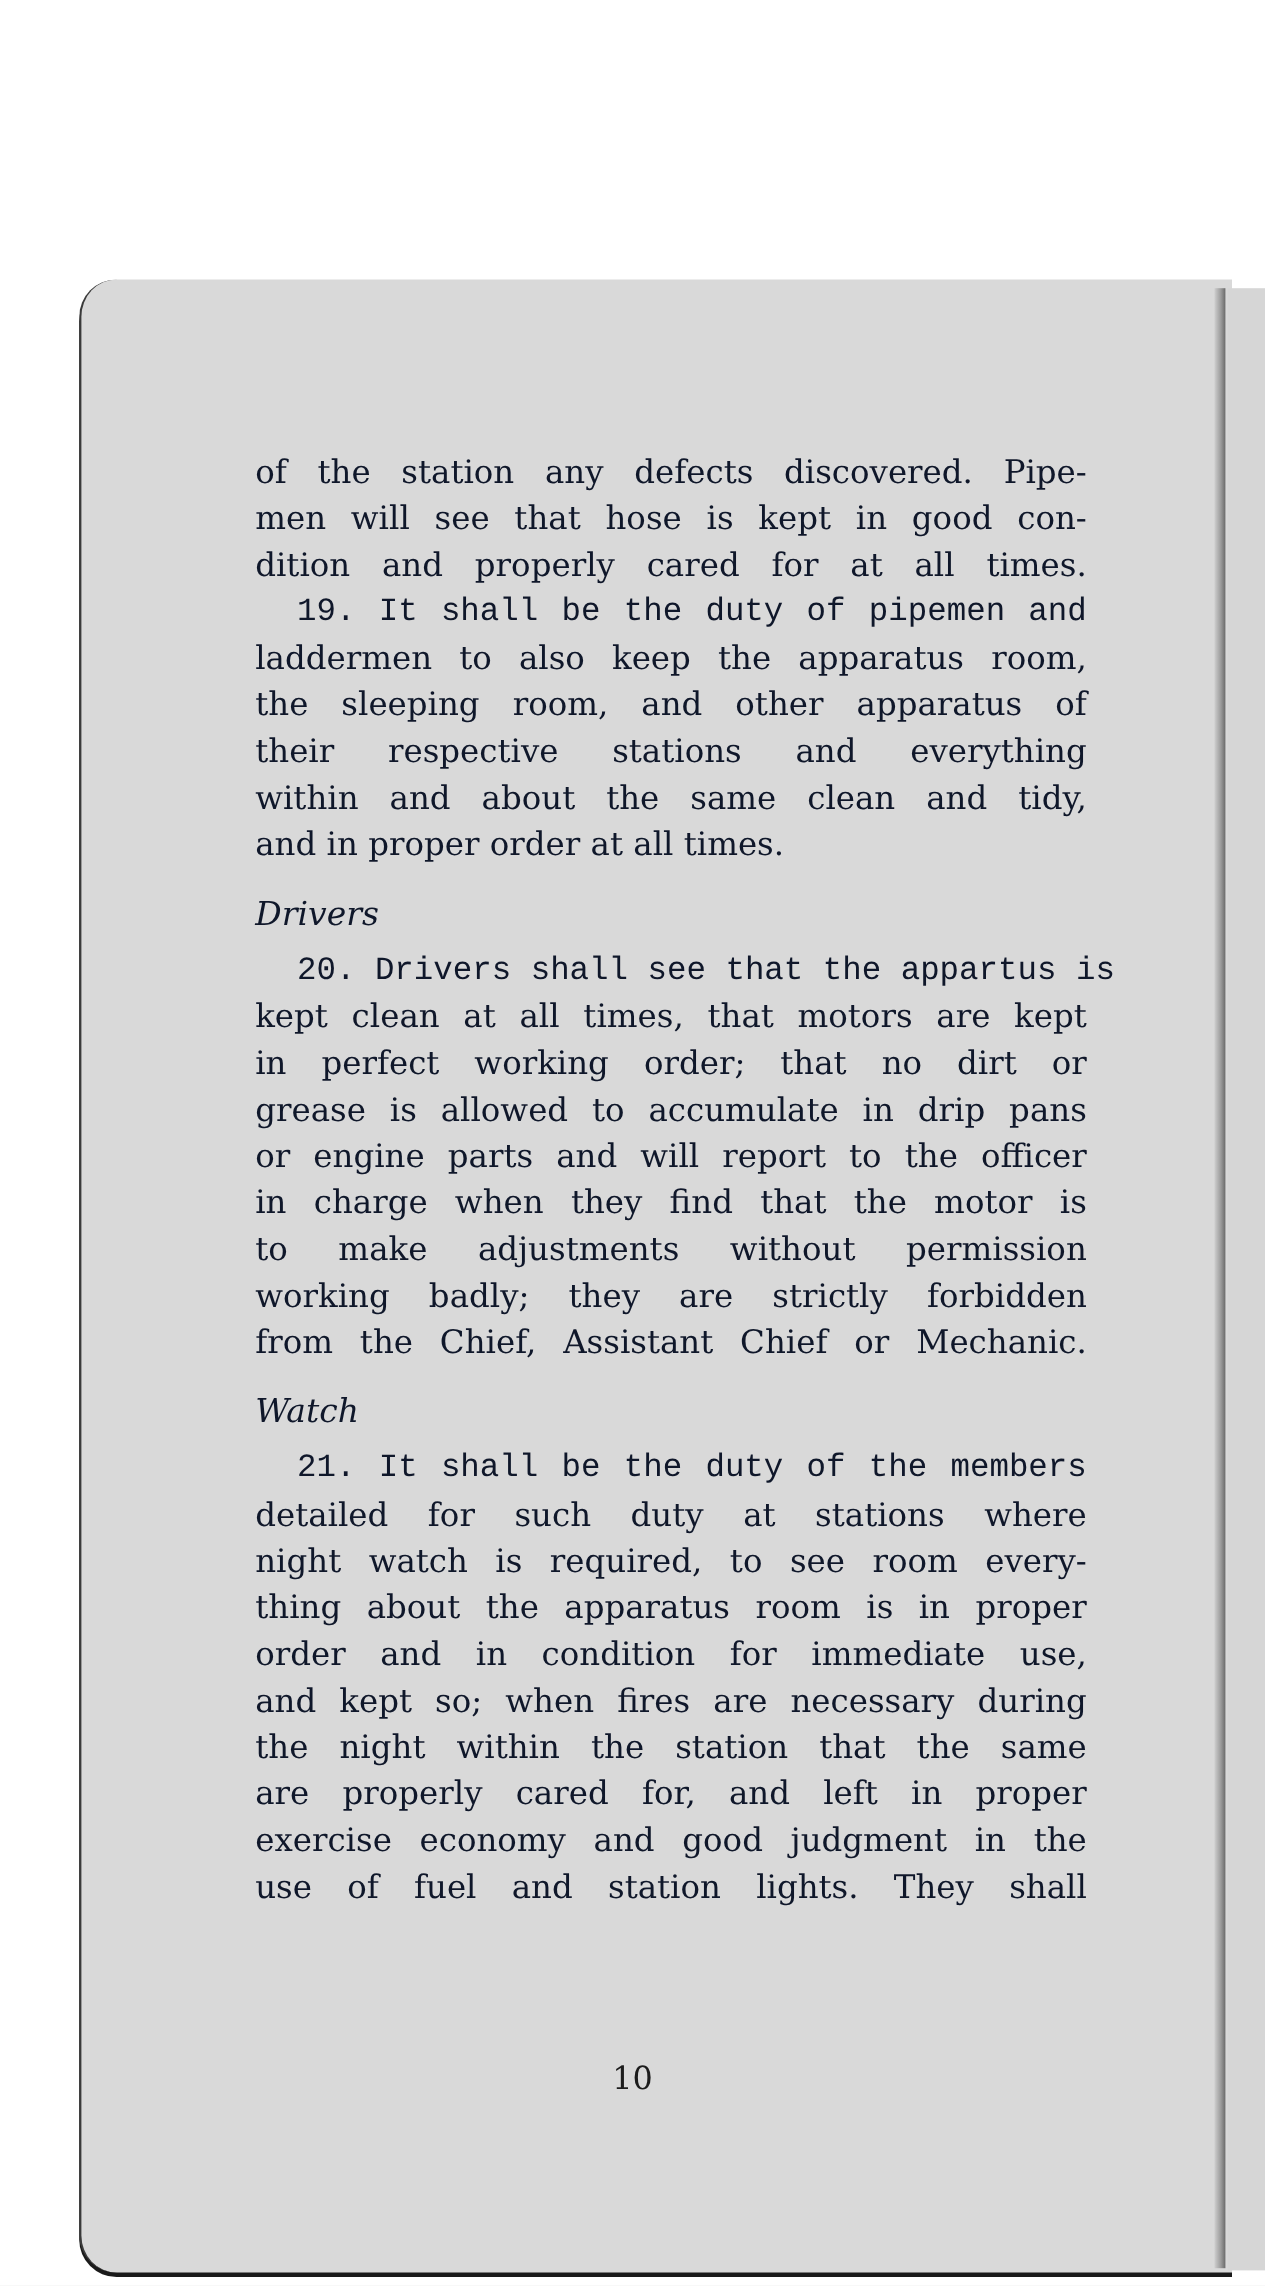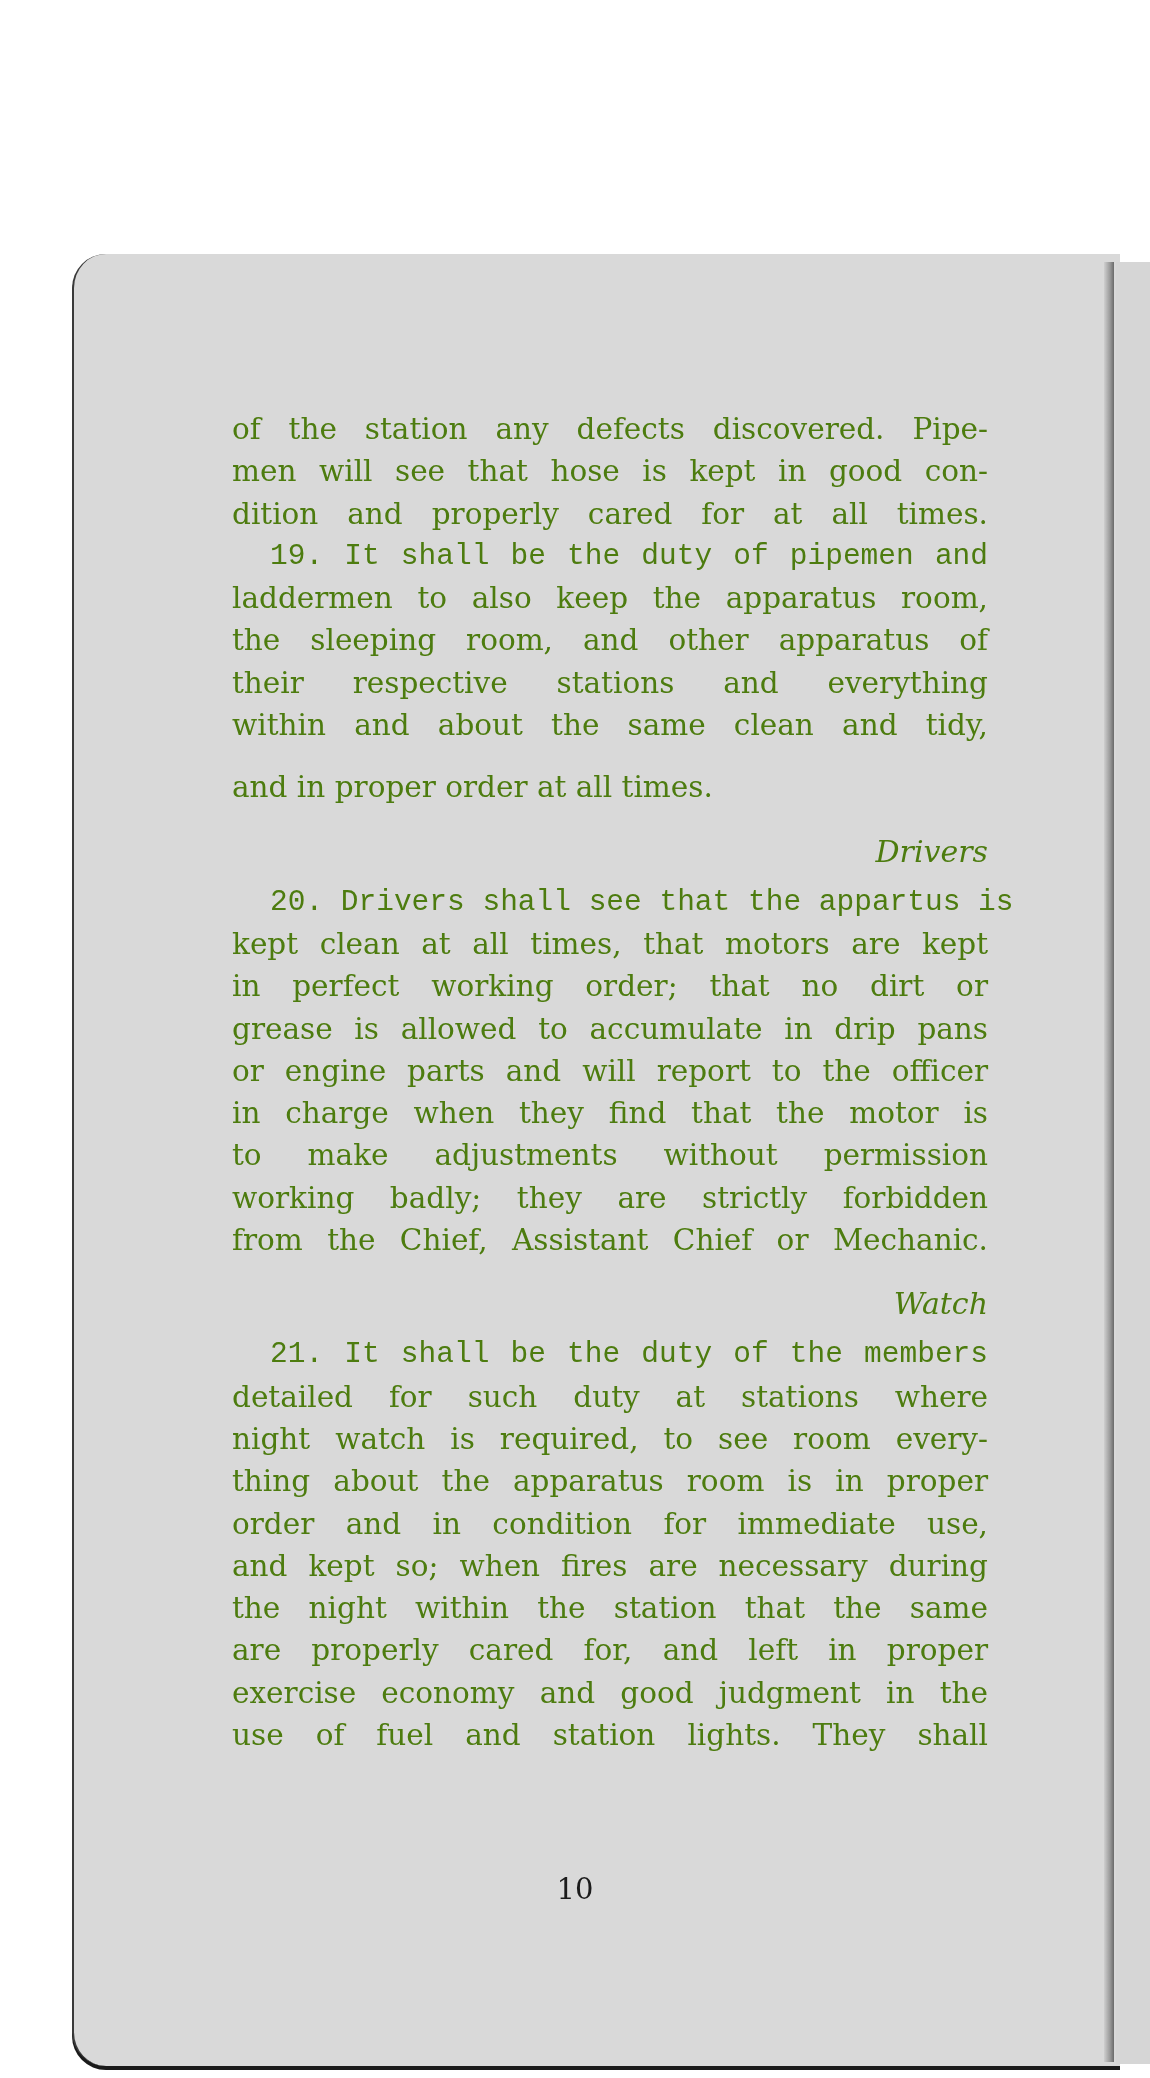--- a/index.html
+++ b/index.html
@@ -17,27 +17,27 @@
   .gutter {
     position:absolute; left:1104px; top:262px; width:10px; height:1800px;
     background:linear-gradient(to right,#cfcfcf,#9a9a9a 60%,#6a6a6a);
   }
   .facing {
     position:absolute; left:1116px; top:262px; width:34px; height:1802px;
     background:#d6d6d6;
   }
   .text {
     position:absolute; left:232px; top:408px; width:756px;
-    color:#4d7c0f; font-size:29.5px; line-height:42.3px;
+    color:#0f172a; font-size:29.5px; line-height:42.3px;
   }
   .line { display:block; text-align:justify; text-align-last:justify; white-space:nowrap; height:42.3px; }
-  .line.last { text-align-last:left;margin-top:20px; }
+  .line.last { text-align-last:left; }
   .indent { padding-left:38px;font-family:Liberation Mono, monospace; }
   .heading {
-    display:block; text-align:right; font-style:italic; font-size:30px;
+    display:block; text-align:left; font-style:italic; font-size:30px;
     height:42px; line-height:42px; margin:22px 0 8px 0;
   }
   .pagenum {
     position:absolute; left:0; width:1150px; top:1872px; text-align:center;
     font-size:29px; color:#1c1c1c;
   }
 </style>
 </head>
 <body>
 

